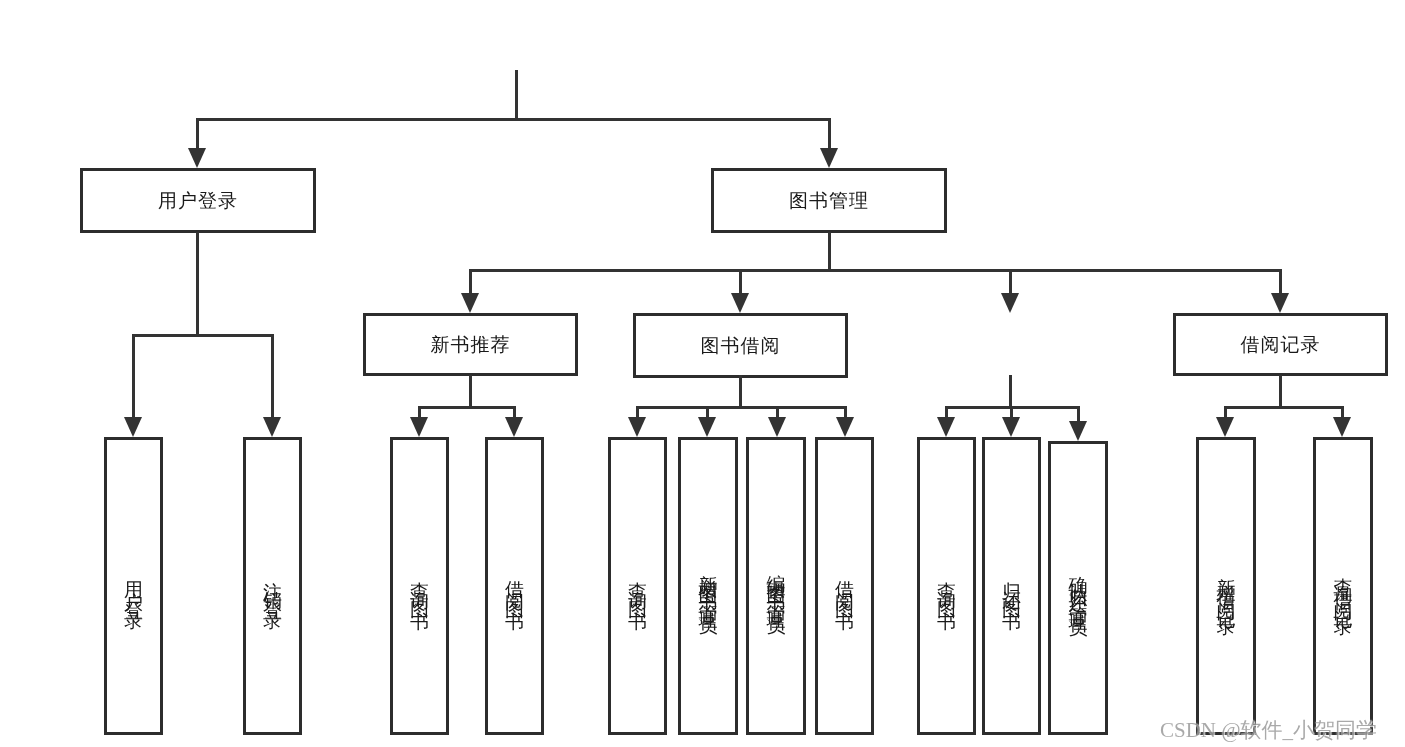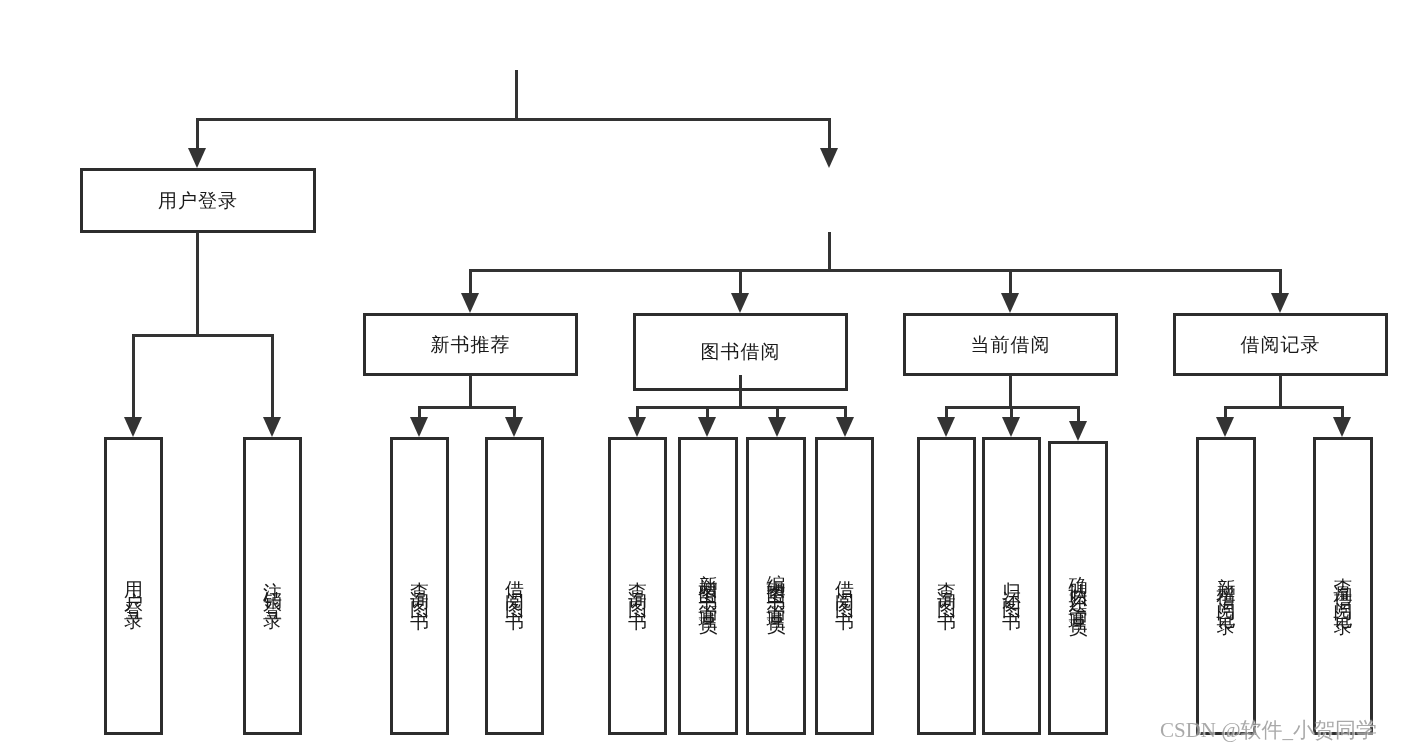--- a/index.html
+++ b/index.html
@@ -55,32 +55,32 @@
 </head>
 <body>
 
 <div class="stage">
 
 
   <div class="box" style="left:80px; top:168px; width:236px; height:65px;">
     <span>用户登录</span>
   </div>
 
+  <div class="box" style="left:711px; top:168px; width:236px; height:65px;">
+    <span>图书管理</span>
+  </div>
 
   <div class="box" style="left:363px; top:313px; width:215px; height:63px;text-align:center;">
     <span>新书推荐</span>
   </div>
 
-  <div class="box" style="left:633px; top:313px; width:215px; height:78px;">
+  <div class="box" style="left:633px; top:313px; width:215px; height:65px;">
     <span>图书借阅</span>
   </div>
 
-  <div class="box" style="left:903px; top:313px; width:215px; height:63px;">
-    <span>当前借阅</span>
-  </div>
 
   <div class="box" style="left:1173px; top:313px; width:215px; height:63px;">
     <span>借阅记录</span>
   </div>
 
   <div class="vbox" style="left:104px; top:437px; width:59px; height:298px;">
     <span>用户登录</span>
   </div>
 
   <div class="vbox" style="left:243px; top:437px; width:59px; height:298px;">

